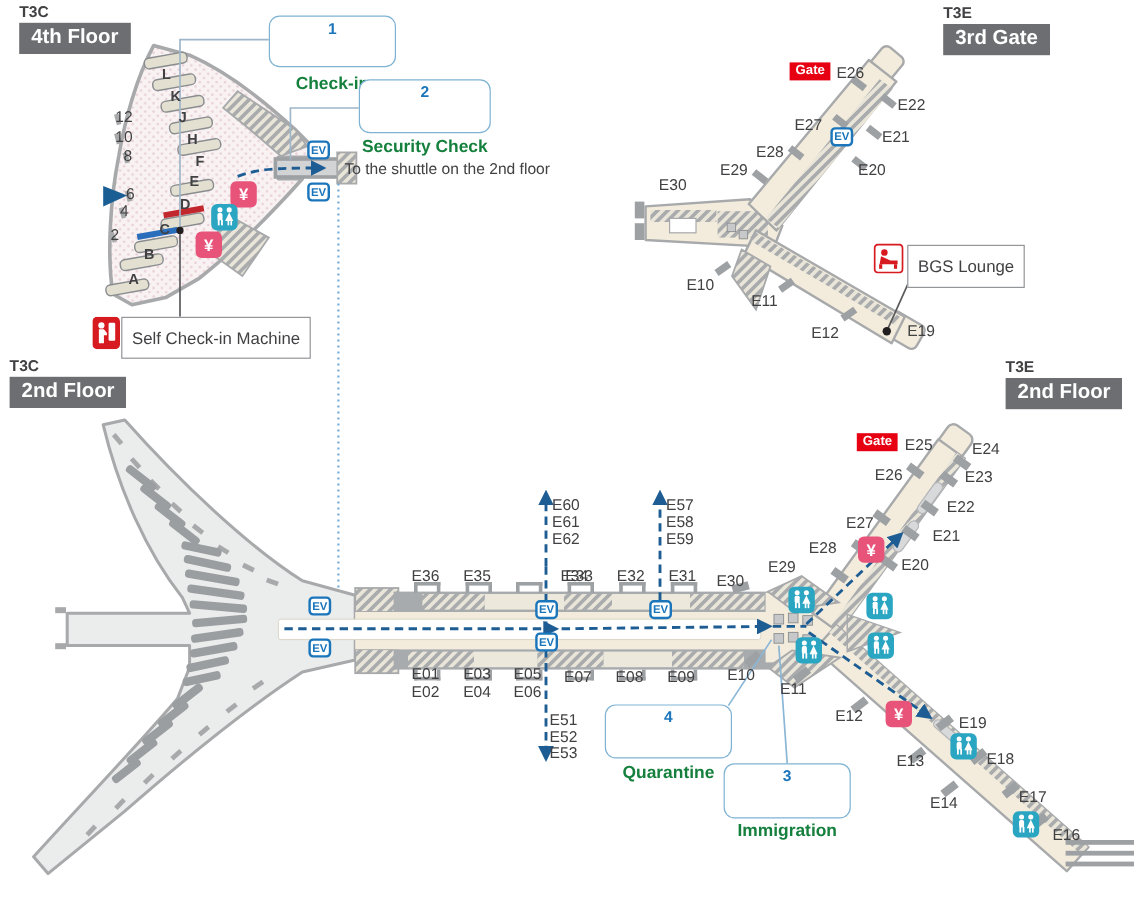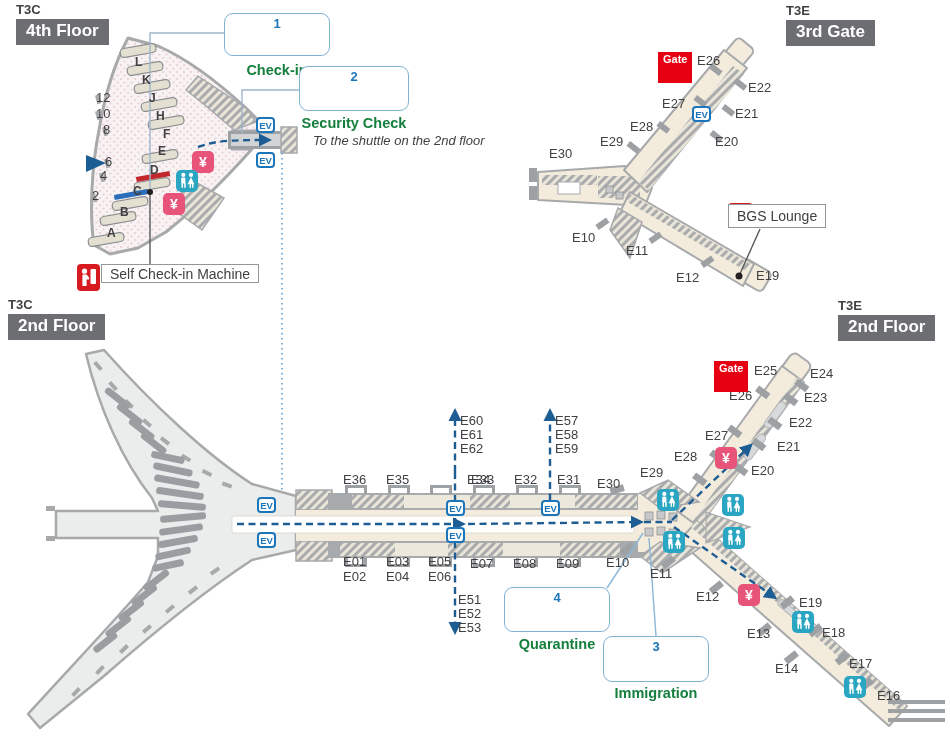--- a/index.html
+++ b/index.html
@@ -24,21 +24,21 @@
   .islet{font:600 12px "Liberation Sans",sans-serif;}
   .ev{position:absolute;width:19px;height:16px;background:#fff;border:2px solid #1a75bb;
       border-radius:4px;color:#1a75bb;font:bold 9.5px "Liberation Sans",sans-serif;
       display:flex;align-items:center;justify-content:center;box-sizing:border-box;}
   .wc{position:absolute;width:22px;height:22px;background:#2aa5c2;border-radius:5px;}
   .wc svg{display:block;}
   .yen{position:absolute;width:22px;height:22px;background:#e8537a;border-radius:5px;
        color:#fff;font:bold 14px "Liberation Sans",sans-serif;
        display:flex;align-items:center;justify-content:center;}
   .gatebadge{position:absolute;background:#e60012;color:#fff;
-             font:bold 11px "Liberation Sans",sans-serif;padding:1px 5px 18px;}
+             font:bold 11px "Liberation Sans",sans-serif;padding:1px 5px 2px;}
   .miniicon{position:absolute;}
 </style>
 </head>
 <body>
 
 <div id="stage">
 
 <svg class="bg" width="950" height="755" viewBox="0 0 950 755">
   <defs>
     <pattern id="hatch" width="6" height="6" patternUnits="userSpaceOnUse" patternTransform="rotate(45)">
@@ -314,45 +314,45 @@
 </div>
 <div class="callout" style="left:504px;top:587px;width:106px;height:45px;">
   <div class="num">4</div>
   <div class="lbl">Quarantine</div>
 </div>
 <div class="callout" style="left:603px;top:636px;width:106px;height:46px;">
   <div class="num">3</div>
   <div class="lbl">Immigration</div>
 </div>
 
-<div class="note" style="left:313px;top:132px;white-space:nowrap;font-style:italic;">To the shuttle on the 2nd floor</div>
+<div class="note" style="left:287px;top:132px;white-space:nowrap;">To the shuttle on the 2nd floor</div>
 
 <span class="miniicon" style="left:77px;top:264px;">
   <svg width="23" height="27" viewBox="0 0 23 27">
         <rect width="23" height="27" rx="4" fill="#d71920"></rect>
     <g fill="#fff">
           <rect x="13.5" y="5" width="5.5" height="15" rx="1"></rect>
           <circle cx="7.5" cy="7.2" r="2.6"></circle>
     <path d="M5.4,10.4 h4.2 l2.5,3 v2 h-2.5 v6.6 h-4.2 z"></path>
         </g>
       </svg>
 </span>
-<div class="tagbox" style="left:101px;top:264px;height:19px;">Self Check-in Machine</div>
+<div class="tagbox" style="left:101px;top:264px;height:35px;">Self Check-in Machine</div>
 <span class="miniicon" style="left:728px;top:203px;">
   <svg width="25" height="25" viewBox="0 0 25 25">
         <rect x="0.8" y="0.8" width="23.4" height="23.4" rx="3" fill="#fff" stroke="#d71920" stroke-width="1.6"></rect>
     <g fill="#d71920">
           <circle cx="9" cy="7.5" r="2.7"></circle>
           <path d="M6.2,10.5 L14,14 L20,14 L20,17.2 L5,17.2 Z"></path>
     <rect x="4.6" y="17.2" width="2.6" height="3.8"></rect>
           <rect x="17" y="17.2" width="2.6" height="3.8"></rect>
         </g>
       </svg>
 </span>
-<div class="tagbox" style="left:728px;top:204px;height:24px;text-align:center;">BGS Lounge</div>
+<div class="tagbox" style="left:756px;top:204px;height:36px;text-align:center;">BGS Lounge</div>
 
 <div class="gate" style="left: 697px; top: 53px;">E26</div>
     <div class="gate" style="left: 748px; top: 80px;">E22</div>
     <div class="gate" style="left: 662px; top: 96px;">E27</div>
     <div class="gate" style="left: 735px; top: 106px;">E21</div>
     <div class="gate" style="left: 630px; top: 119px;">E28</div>
     <div class="gate" style="left: 715px; top: 134px;">E20</div>
     <div class="gate" style="left: 600px; top: 134px;">E29</div>
     <div class="gate" style="left: 549px; top: 146px;">E30</div>
     <div class="gate" style="left: 572px; top: 230px;">E10</div>

